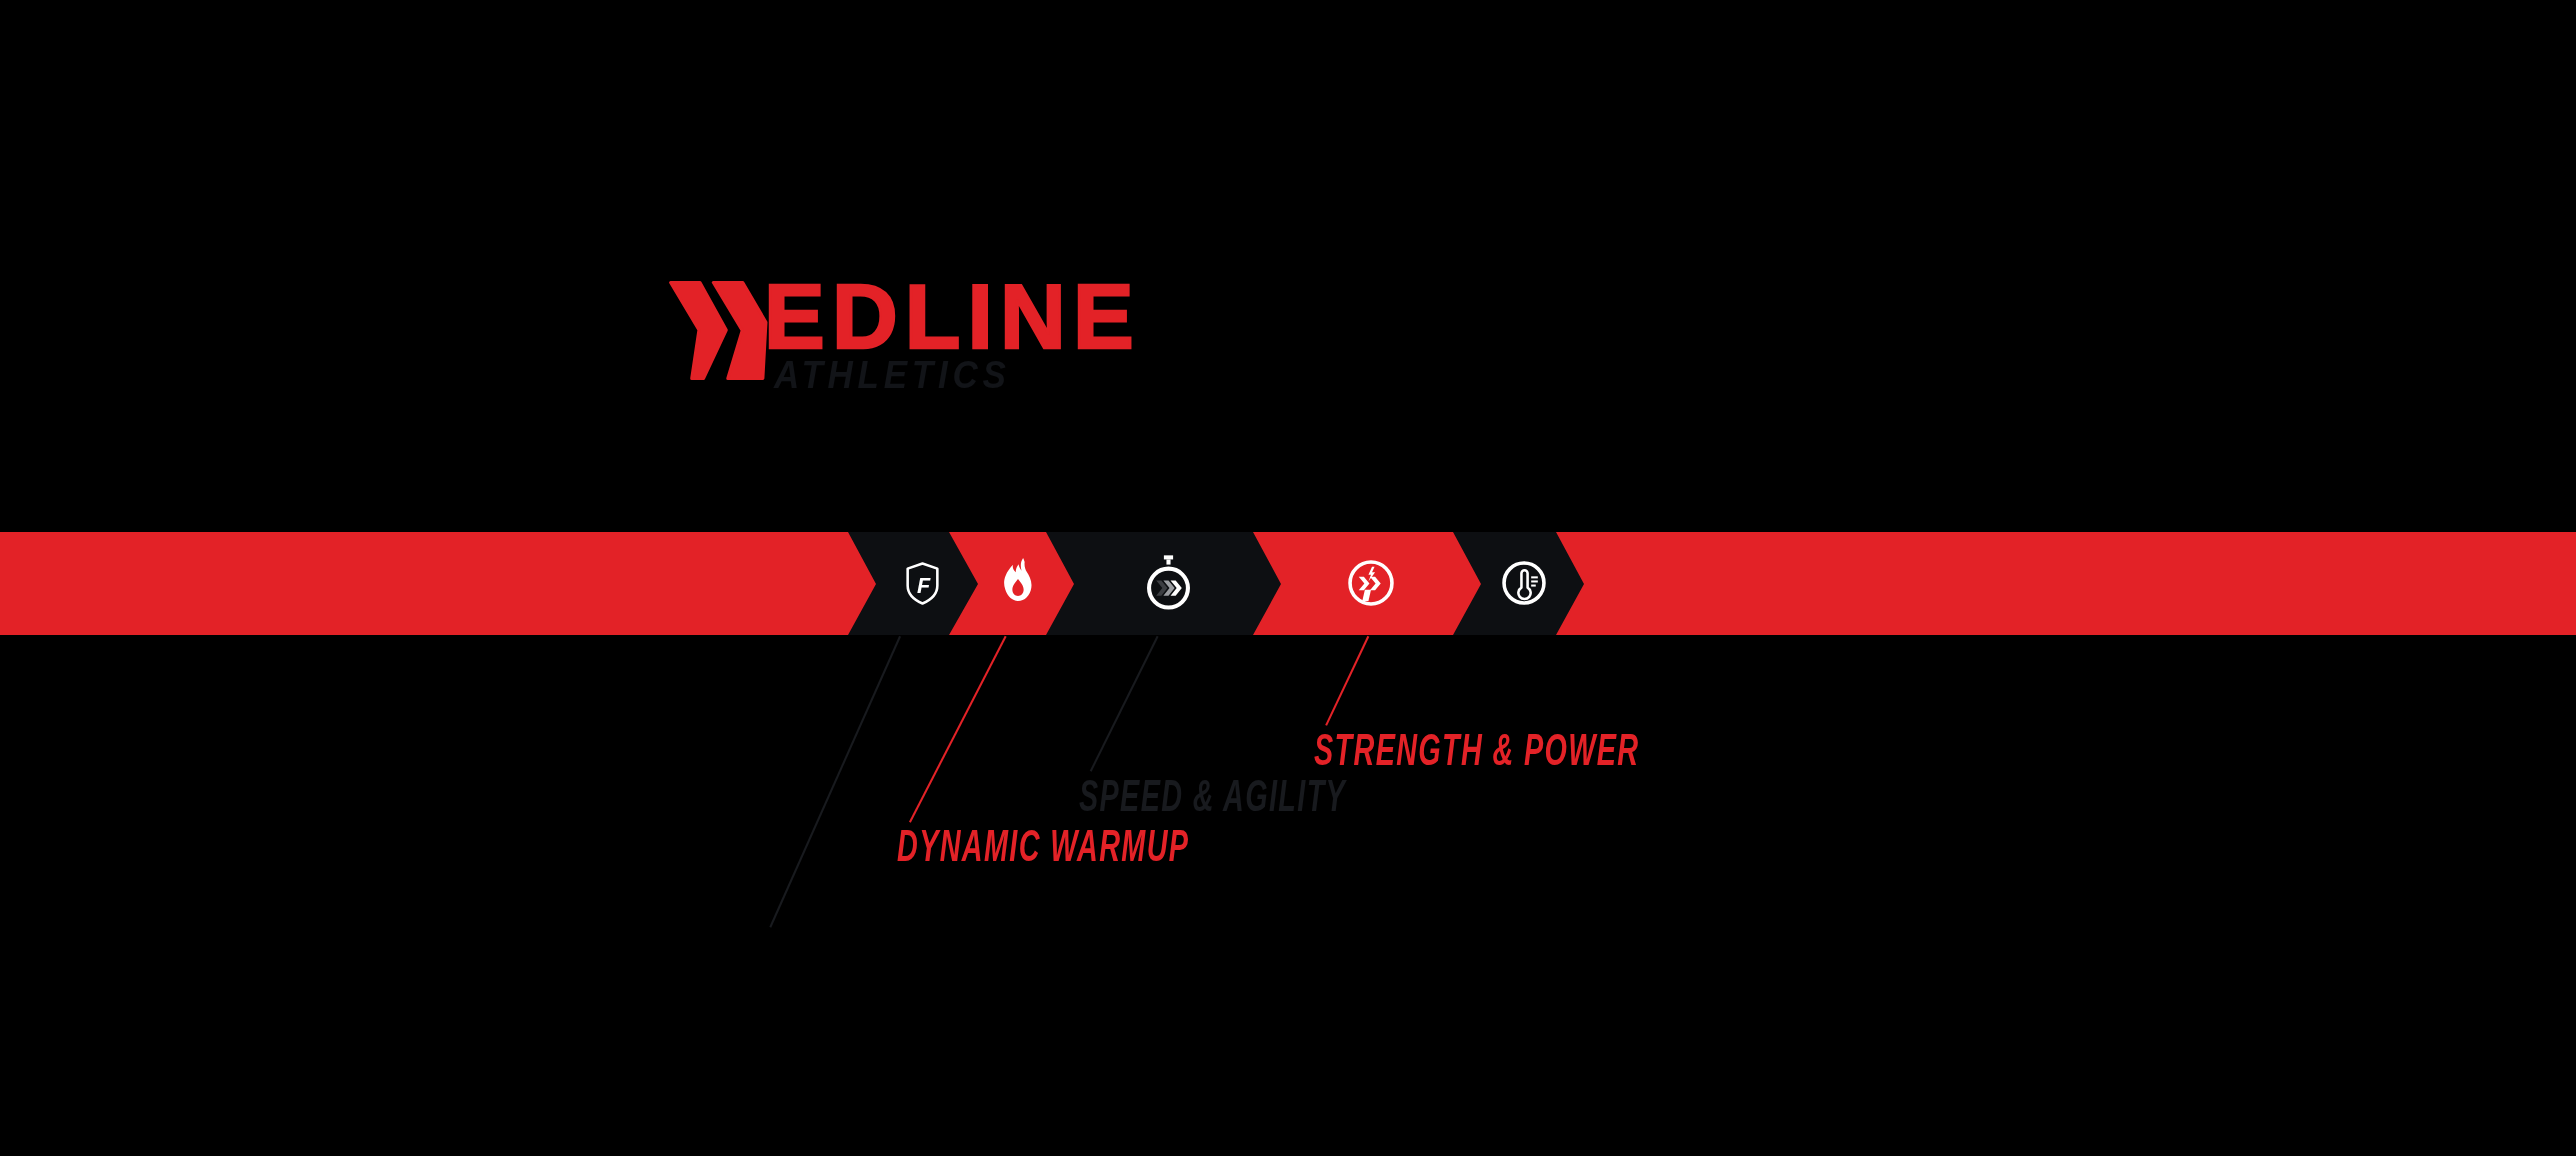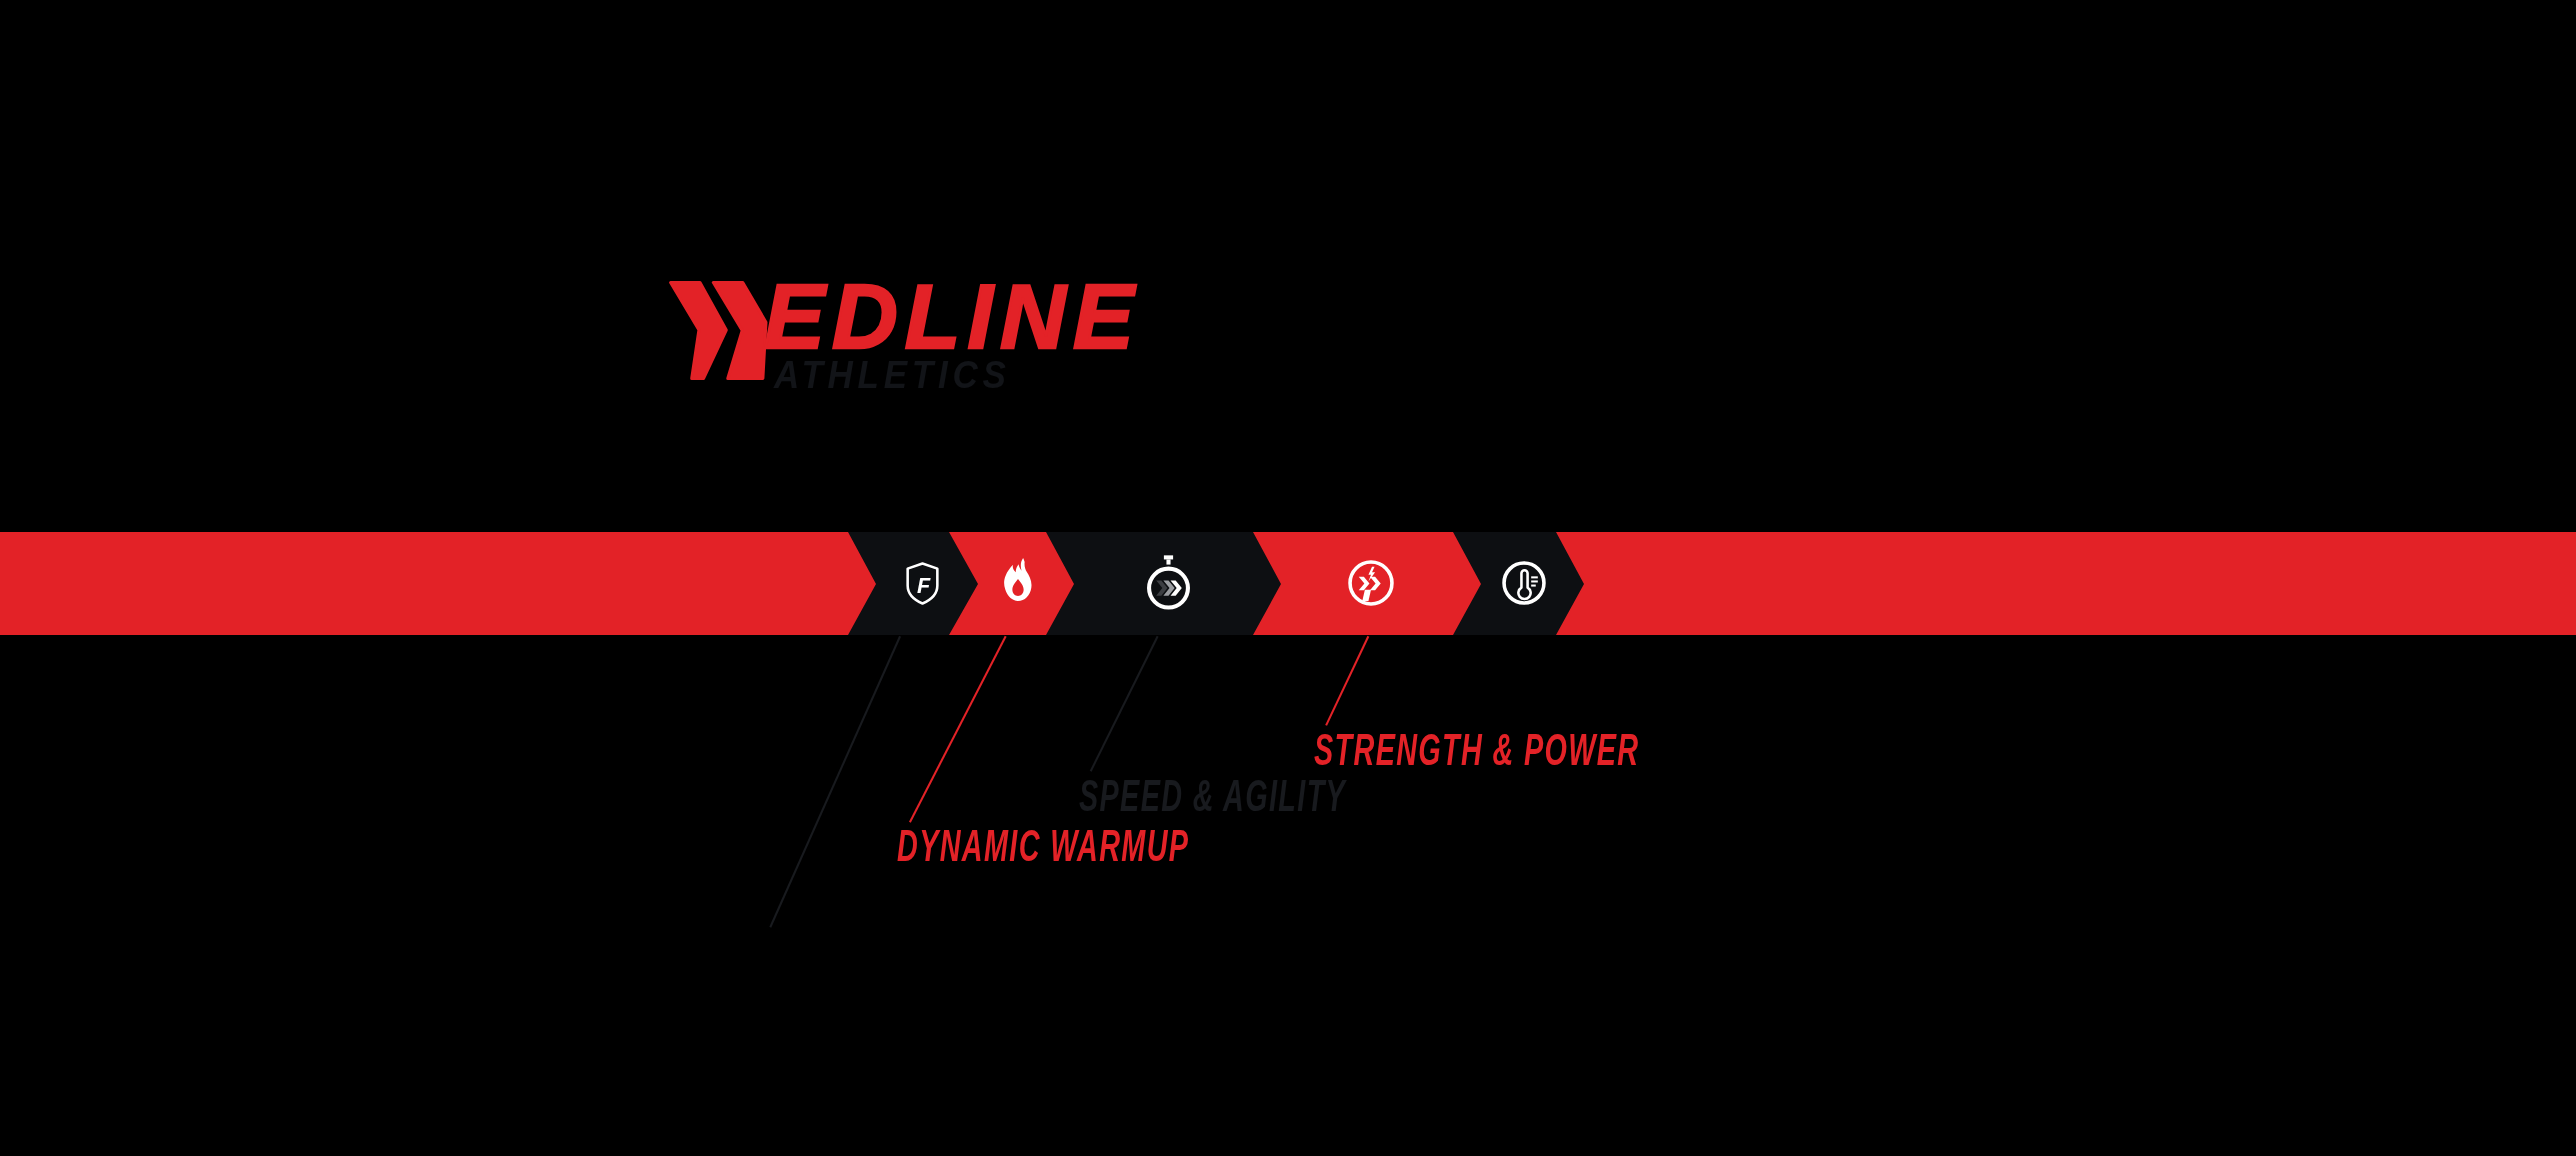--- a/index.html
+++ b/index.html
@@ -18,21 +18,21 @@
     position:relative;width:2576px;height:1156px;
     background:#000;overflow:hidden;
   }
 
   
   .logo{position:absolute;left:667px;top:281px;}
   .logo-mark{position:absolute;left:0;top:0;width:101px;height:99px;}
   .logo-mark path{fill:var(--accent-red);stroke:var(--accent-red);stroke-width:6;stroke-linejoin:round;}
   .wordmark{
     position:absolute;left:97px;top:-10.3px;
-    font-size:91px;line-height:1;font-weight:bold;font-style:italic;
+    font-size:91px;line-height:1;font-weight:bold;
     color:var(--accent-red);letter-spacing:7.2px;white-space:nowrap;
     -webkit-text-stroke:2.6px var(--accent-red);
   }
   .logo-sub{
     position:absolute;left:107px;top:75px;
     font-size:38px;line-height:1;font-weight:bold;font-style:italic;
     color:var(--subtitle-dark);letter-spacing:5.2px;white-space:nowrap;
     transform:scaleX(.92);transform-origin:left top;
   }
 

